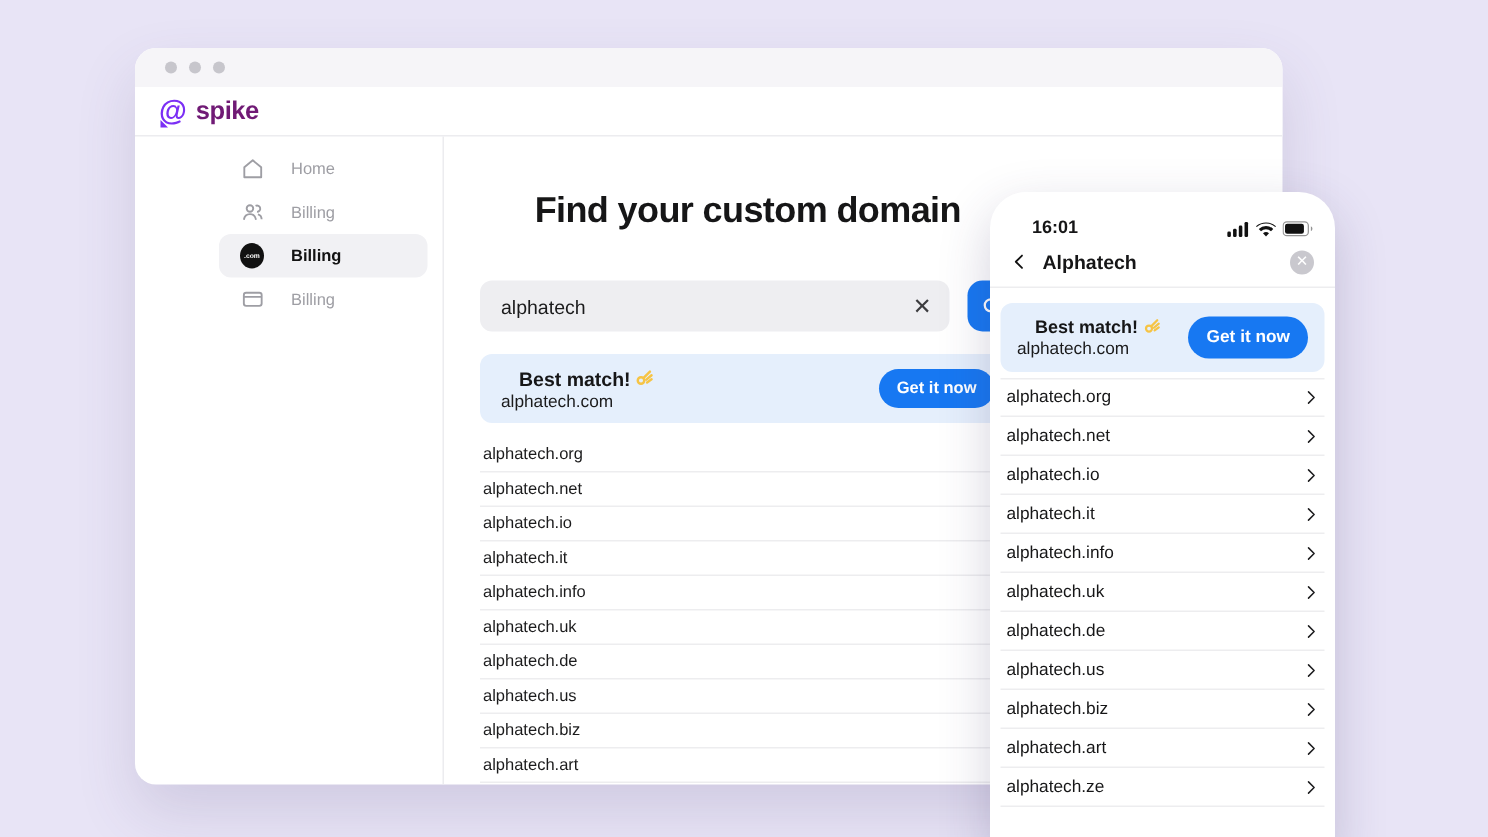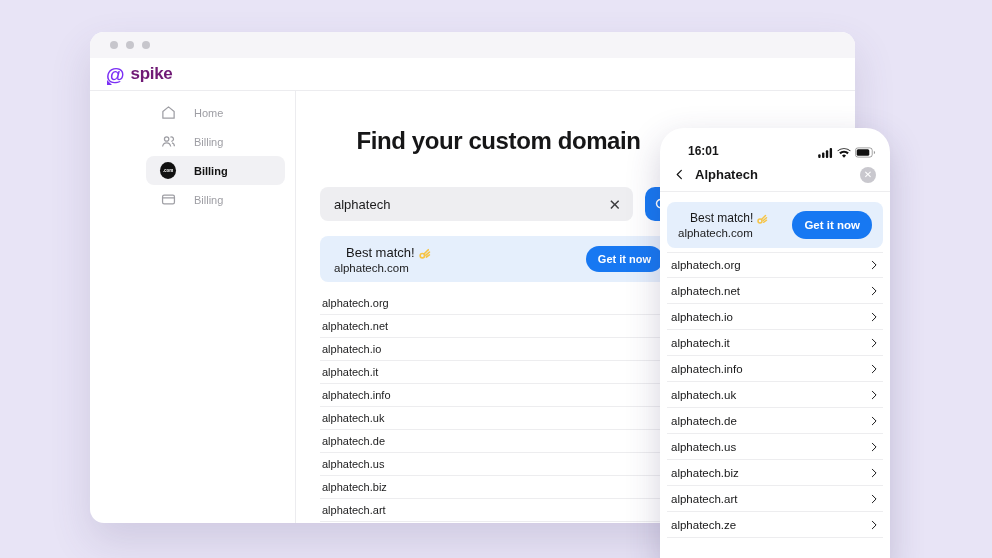--- a/index.html
+++ b/index.html
@@ -61,21 +61,21 @@
   .clear-x { font-size:15px; color:#3c3c3f; cursor:pointer; line-height:1; }
   .search-btn {
     margin-left:12px; width:32px; height:34px; border:none; border-radius:10px;
     background:#1778f2; display:flex; align-items:center; justify-content:center; cursor:pointer;
   }
   .best-card {
     margin-top:15px; width:357px; height:46px; background:#e5effc; border-radius:8px;
     display:flex; align-items:center; padding:0 14px;
   }
   .best-lines { flex:1; }
-  .best-title { font-size:13px; font-weight:normal; display:flex; align-items:flex-end; gap:3px;padding-left:12px; }
+  .best-title { font-size:13px; font-weight:bold; display:flex; align-items:flex-start; gap:3px;padding-left:12px; }
   .best-domain { font-size:11.5px; margin-top:2px; color:#1b1b1c; }
   .cta-btn {
     border:none; background:#1778f2; color:#fff; font-weight:bold; font-size:11px;
     padding:7px 12px; border-radius:15px; cursor:pointer; font-family:inherit;text-align:center;
   }
   .domain-list { margin-top:10px; width:357px; }
   .d-row {
     height:23px; display:flex; align-items:center; justify-content:space-between;
     border-bottom:1px solid #ededef; padding:0 8px 0 2px; cursor:pointer;
   }

